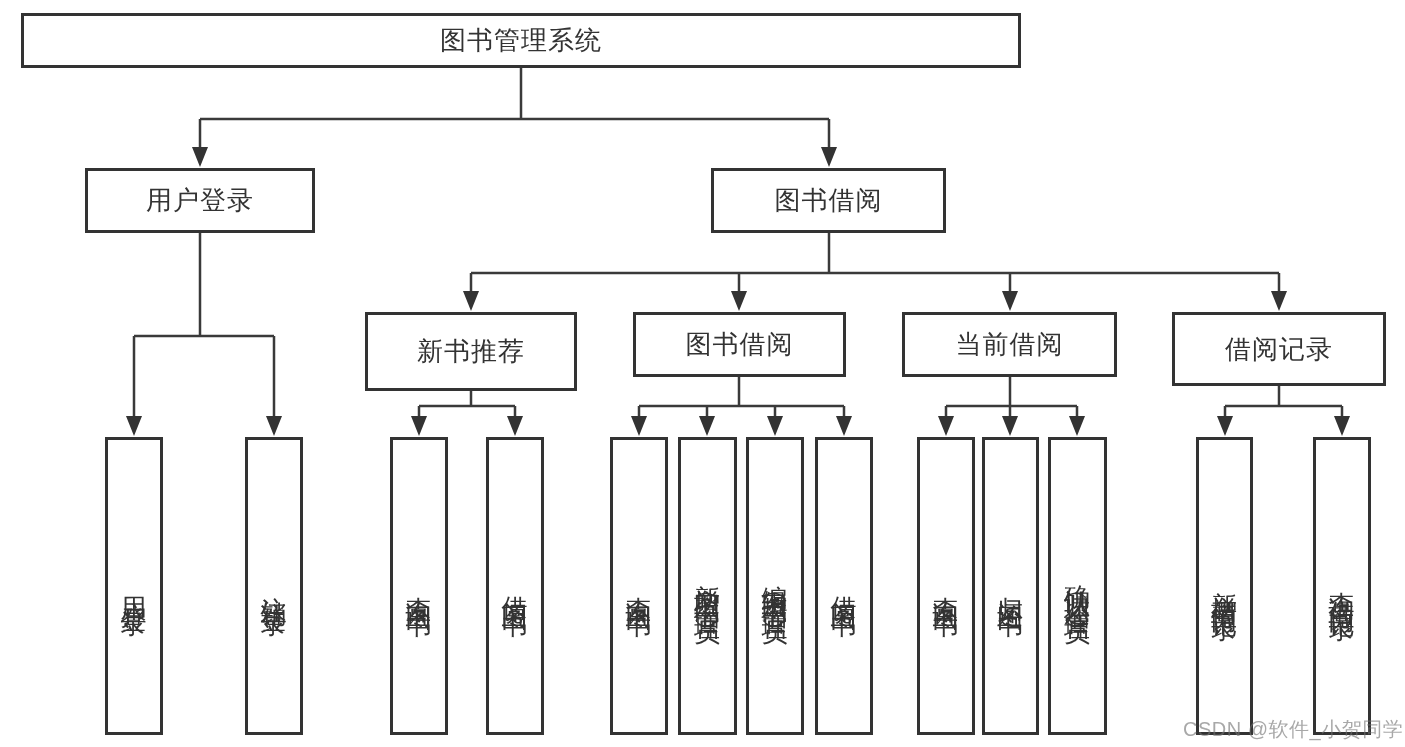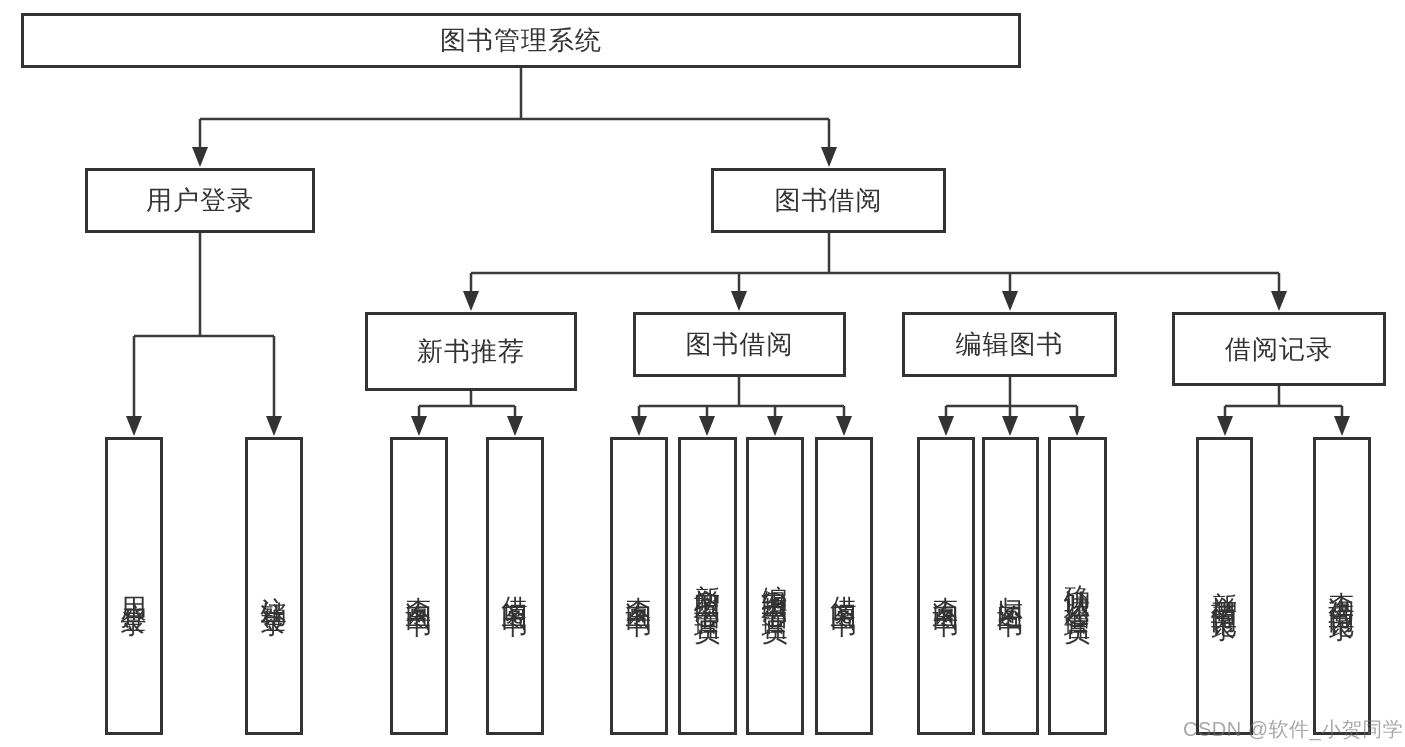--- a/index.html
+++ b/index.html
@@ -95,21 +95,21 @@
     <span>图书借阅</span>
   </div>
 
   <div class="hbox" style="left:365px;top:312px;width:212px;height:79px;">
     <span>新书推荐</span>
   </div>
   <div class="hbox" style="left:633px;top:312px;width:213px;height:65px;">
     <span>图书借阅</span>
   </div>
   <div class="hbox" style="left:902px;top:312px;width:215px;height:65px;">
-    <span>编辑图书</span>
+    <span>当前借阅</span>
   </div>
   <div class="hbox" style="left:1172px;top:312px;width:214px;height:74px;">
     <span>借阅记录</span>
   </div>
 
   <div class="vbox" style="left:105px;top:437px;width:58px;height:298px;">
     <span class="vlabel">用户登录</span>
   </div>
   <div class="vbox" style="left:245px;top:437px;width:58px;height:298px;">
     <span class="vlabel">注销登录</span>

